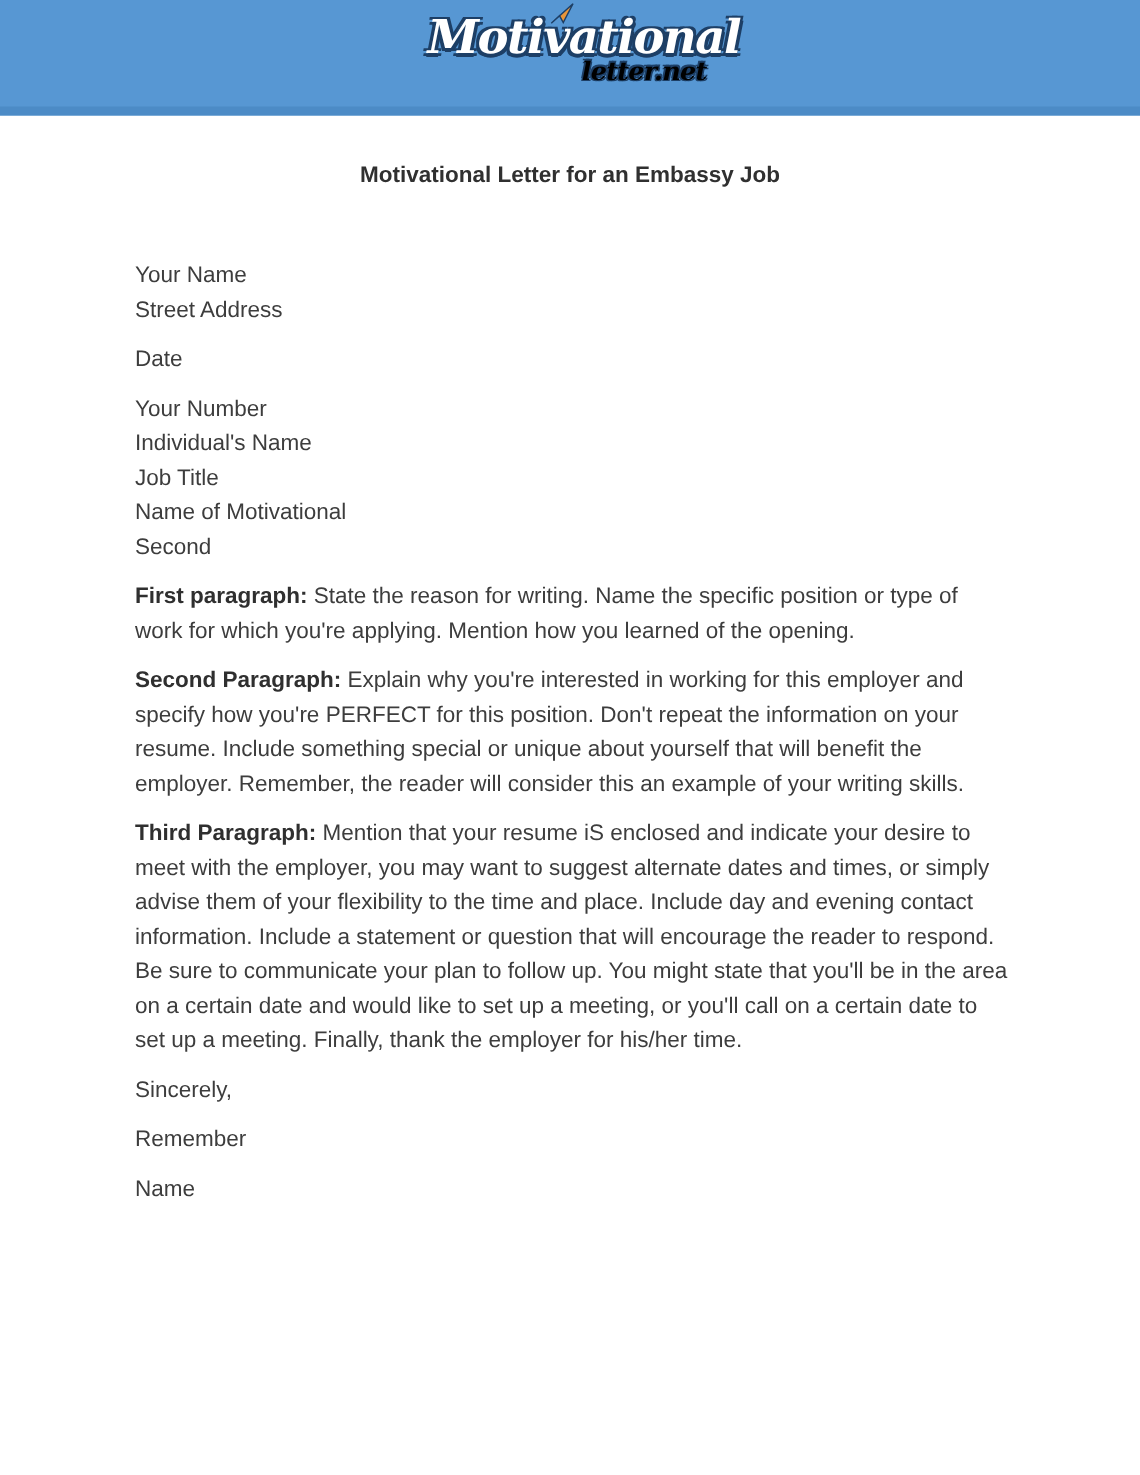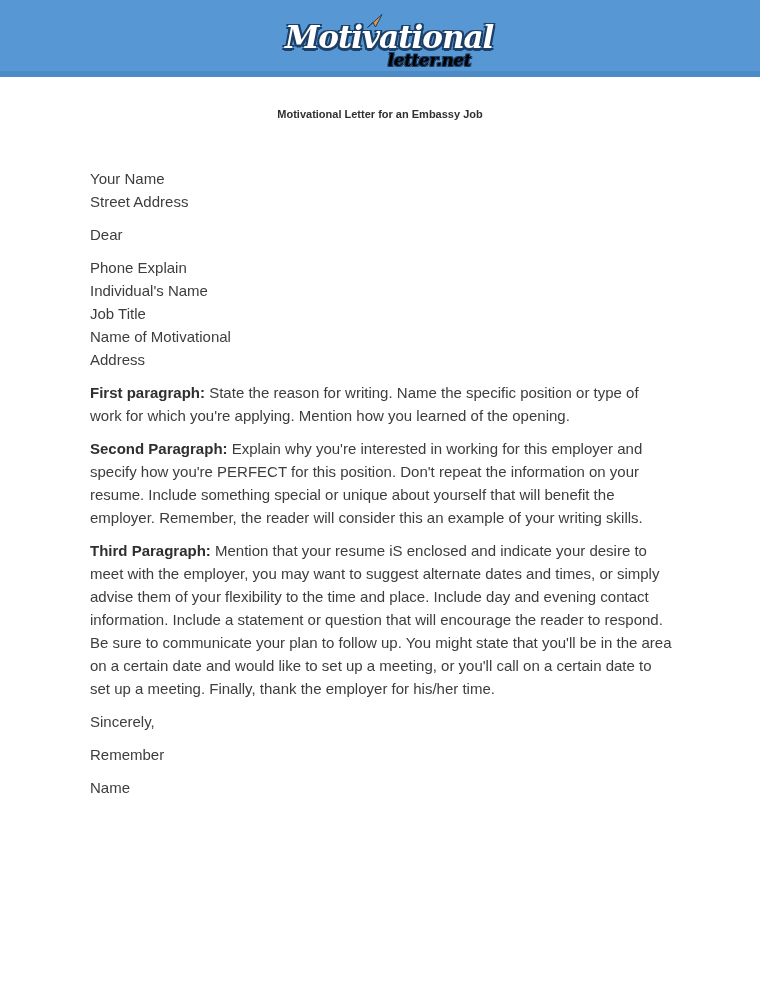--- a/index.html
+++ b/index.html
@@ -19,21 +19,21 @@
   .site-header {
     width: 100%;
     height: 71px;
     background: #5797d3;
     border-bottom: 6px solid #4c8bc6;
     position: relative;
   }
   .logo {
     position: absolute;
     left: 50%;
-    top: 20px;
+    top: 8px;
     transform: translateX(-50%);
     width: 190px;
     text-align: center;
   }
   .logo-main {
     font-family: "DejaVu Serif", serif;
     font-style: italic;
     font-weight: bold;
     font-size: 31px;
     line-height: 34px;
@@ -68,21 +68,21 @@
     left: 82px;
     top: -6px;
     width: 16px;
     height: 14px;
   }
 
   
   .doc-title {
     margin: 31px 0 0 0;
     text-align: center;
-    font-size: 11px;
+    font-size: 15px;
     font-weight: bold;
     color: #303030;
   }
   .letter {
     margin: 47px 88px 0 90px;
     font-size: 15px;
     line-height: 23px;
     color: #3d3d3d;
   }
   .letter p {
@@ -111,28 +111,28 @@
 
 <h1 class="doc-title">Motivational Letter for an Embassy Job</h1>
 
 <div class="letter">
 
   <p>
     <span>Your Name</span><br>
     <span>Street Address</span>
   </p>
 
-  <p>Dear</p>
+  <p>Date</p>
 
   <p>
-    <span>Phone Explain</span><br>
+    <span>Your Number</span><br>
     <span>Individual's Name</span><br>
     <span>Job Title</span><br>
     <span>Name of Motivational</span><br>
-    <span>Address</span>
+    <span>Second</span>
   </p>
 
 
   <p><span class="para-label">First paragraph:</span><span> State the reason for writing. Name the specific position or type of work for which you're applying. Mention how you learned of the opening.</span></p>
 
   <p><span class="para-label">Second Paragraph:</span><span> Explain why you're interested in working for this employer and specify how you're PERFECT for this position. Don't repeat the information on your resume. Include something special or unique about yourself that will benefit the employer. Remember, the reader will consider this an example of your writing skills.</span></p>
 
   <p><span class="para-label">Third Paragraph:</span><span> Mention that your resume iS enclosed and indicate your desire to meet with the employer, you may want to suggest alternate dates and times, or simply advise them of your flexibility to the time and place. Include day and evening contact information. Include a statement or question that will encourage the reader to respond. Be sure to communicate your plan to follow up. You might state that you'll be in the area on a certain date and would like to set up a meeting, or you'll call on a certain date to set up a meeting. Finally, thank the employer for his/her time.</span></p>
 
   <p>Sincerely,</p>

